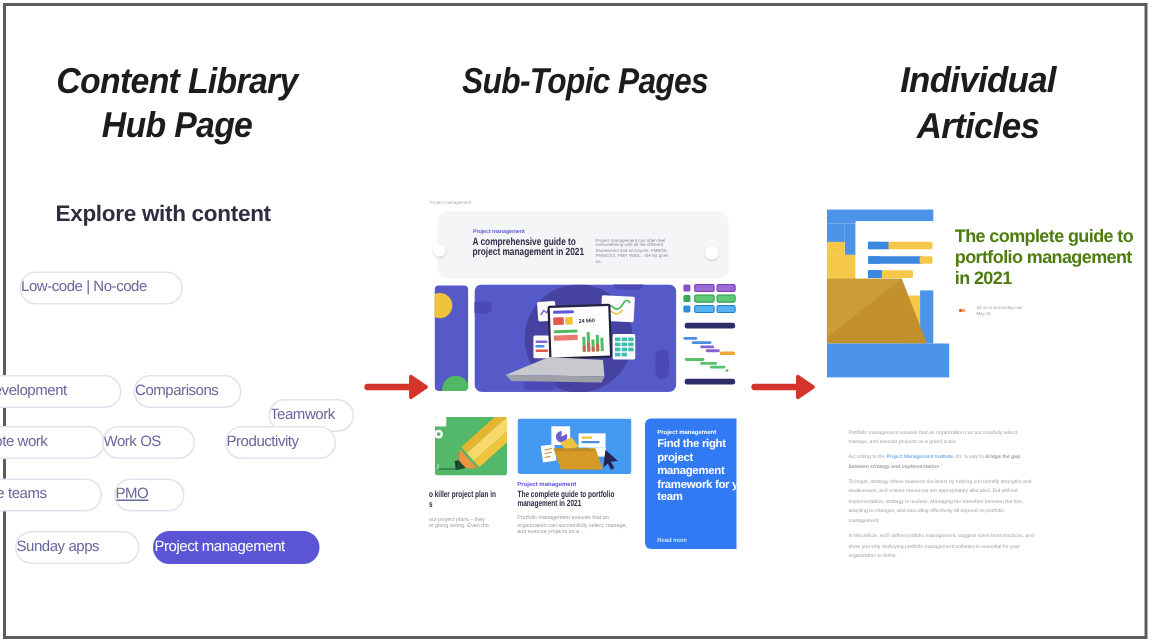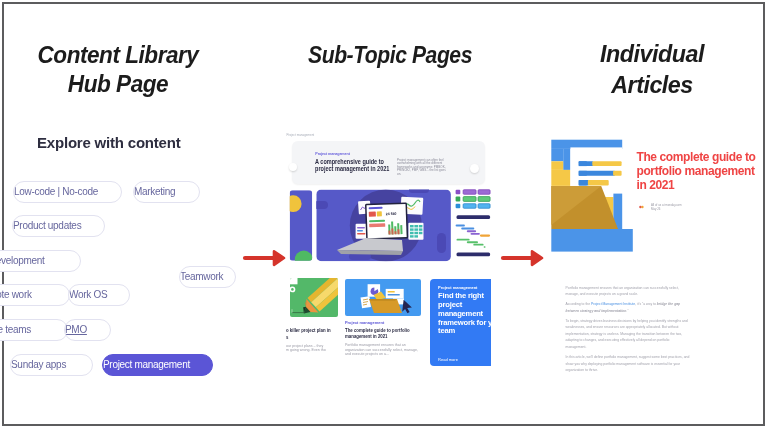--- a/index.html
+++ b/index.html
@@ -19,32 +19,32 @@
 
   <div class="abs" style="left:2px; top:2px; width:763px; height:424px; border:2px solid #5c5c5e;"></div>
 
   <div class="abs title sx94" style="left:8px; top:40px; width:220px;">Content Library<br>Hub Page</div>
   <div class="abs title sx88" style="left:280px; top:40px; width:220px;">Sub-Topic Pages</div>
   <div class="abs title sx97" style="left:542px; top:38px; width:220px; line-height:31px;">Individual<br>Articles</div>
 
   <div class="abs" style="left:37px; top:134px; font-size:15px; font-weight:bold; color:#2e2e40; letter-spacing:-0.2px;">Explore with content</div>
 
   <div class="pill" style="left:13px;  top:181px; width:109px;">Low-code | No-code</div>
-  <div class="pill" style="left:133px; top:181px; width:67px;">Marketing</div>
-
-  <div class="pill" style="left:12px;  top:215px; width:93px;">Product updates</div>
+
 
   <div class="pill" style="left:-50px; top:250px; width:131px;">Software development</div>
+  <div class="pill" style="left:89px;  top:250px; width:72px;">Comparisons</div>
   <div class="pill" style="left:179px; top:266px; width:57px;">Teamwork</div>
 
   <div class="pill" style="left:-25px; top:284px; width:95px;">Remote work</div>
   <div class="pill" style="left:68px;  top:284px; width:62px;">Work OS</div>
+  <div class="pill" style="left:150px; top:284px; width:74px;">Productivity</div>
 
   <div class="pill" style="left:-33px; top:319px; width:101px;">Creative teams</div>
-  <div class="pill" style="left:64px;  top:319px; width:47px;text-decoration:underline;">PMO</div>
+  <div class="pill" style="left:76px;  top:319px; width:47px;text-decoration:underline;">PMO</div>
 
   <div class="pill" style="left:10px;  top:354px; width:83px;">Sunday apps</div>
   <div class="pill fill" style="left:102px; top:354px; width:111px;">Project management</div>
 
   <svg class="abs" style="left:240px; top:245px;" width="50" height="26" viewBox="0 0 50 26">
     <line x1="5" y1="13" x2="33.5" y2="13" stroke="#d5342b" stroke-width="4.2" stroke-linecap="round"></line>
     <path d="M34 6.2 L44 13 L34 19.8 Z" fill="#d5342b" stroke="#d5342b" stroke-width="2.6" stroke-linejoin="round"></path>
   </svg>
   <svg class="abs" style="left:498px; top:245px;" width="50" height="26" viewBox="0 0 50 26">
     <line x1="5" y1="13" x2="33.5" y2="13" stroke="#d5342b" stroke-width="4.2" stroke-linecap="round"></line>
@@ -244,21 +244,21 @@
       <rect x="28.7" y="23.2" width="8" height="4.9" fill="#3b87dd"></rect>
         <rect x="28.7" y="32.8" width="8" height="5" fill="#3b87dd"></rect>
         <rect x="28.7" y="42.1" width="8" height="5.3" fill="#3b87dd"></rect>
     </g>
     <rect x="54.7" y="59" width="8.7" height="32" fill="#f5c847"></rect>
     <rect x="63.4" y="55.6" width="8.8" height="35.4" fill="#4b94e8"></rect>
     <path d="M1.3 47.9 L51.2 47.9 L68 91 L1.3 91 Z" fill="#c2902c"></path>
     <path d="M1.3 47.9 L51.2 47.9 L1.3 87 Z" fill="#cc9c38"></path>
     <rect x="1.3" y="91" width="81.5" height="22.6" fill="#4b94e8"></rect>
   </svg>
-  <div class="abs" style="left:636.5px; top:149.5px; width:120px; font-size:12px; line-height:14.4px; font-weight:bold; color:#ef4444; letter-spacing:-0.4px;">The complete guide to portfolio management in 2021</div>
+  <div class="abs" style="left:636.5px; top:149.5px; width:120px; font-size:12px; line-height:14.4px; font-weight:bold; color:#4d7c0f; letter-spacing:-0.4px;">The complete guide to portfolio management in 2021</div>
   <div class="abs" style="left:638.5px; top:204px; width:4.5px; height:4.5px;">
     <svg style="display:block" width="5" height="5" viewBox="0 0 5 5">
         <circle cx="1.4" cy="3" r="1.2" fill="#e2574c"></circle>
         <circle cx="3.4" cy="3" r="1.2" fill="#f0a437"></circle>
       </svg>
   </div>
   <div class="abs" style="left:651px; top:203.2px; font-size:2.9px; line-height:4.3px; color:#9a9aa5;">All of us at monday.com<br>May 26</div>
   <div class="abs" style="left:565.6px; top:284.5px; width:124px; font-size:3.4px; line-height:6.6px; color:#a2a2ac;">
     <p style="margin:0 0 3.4px 0;">Portfolio management ensures that an organization can successfully select, manage, and execute projects on a grand scale.</p>
     <p style="margin:0 0 3.4px 0;">According to the <span style="color:#4a90e2;">Project Management Institute</span>, it's "a way to <b><i>bridge the gap between strategy and implementation</i></b>."</p>

